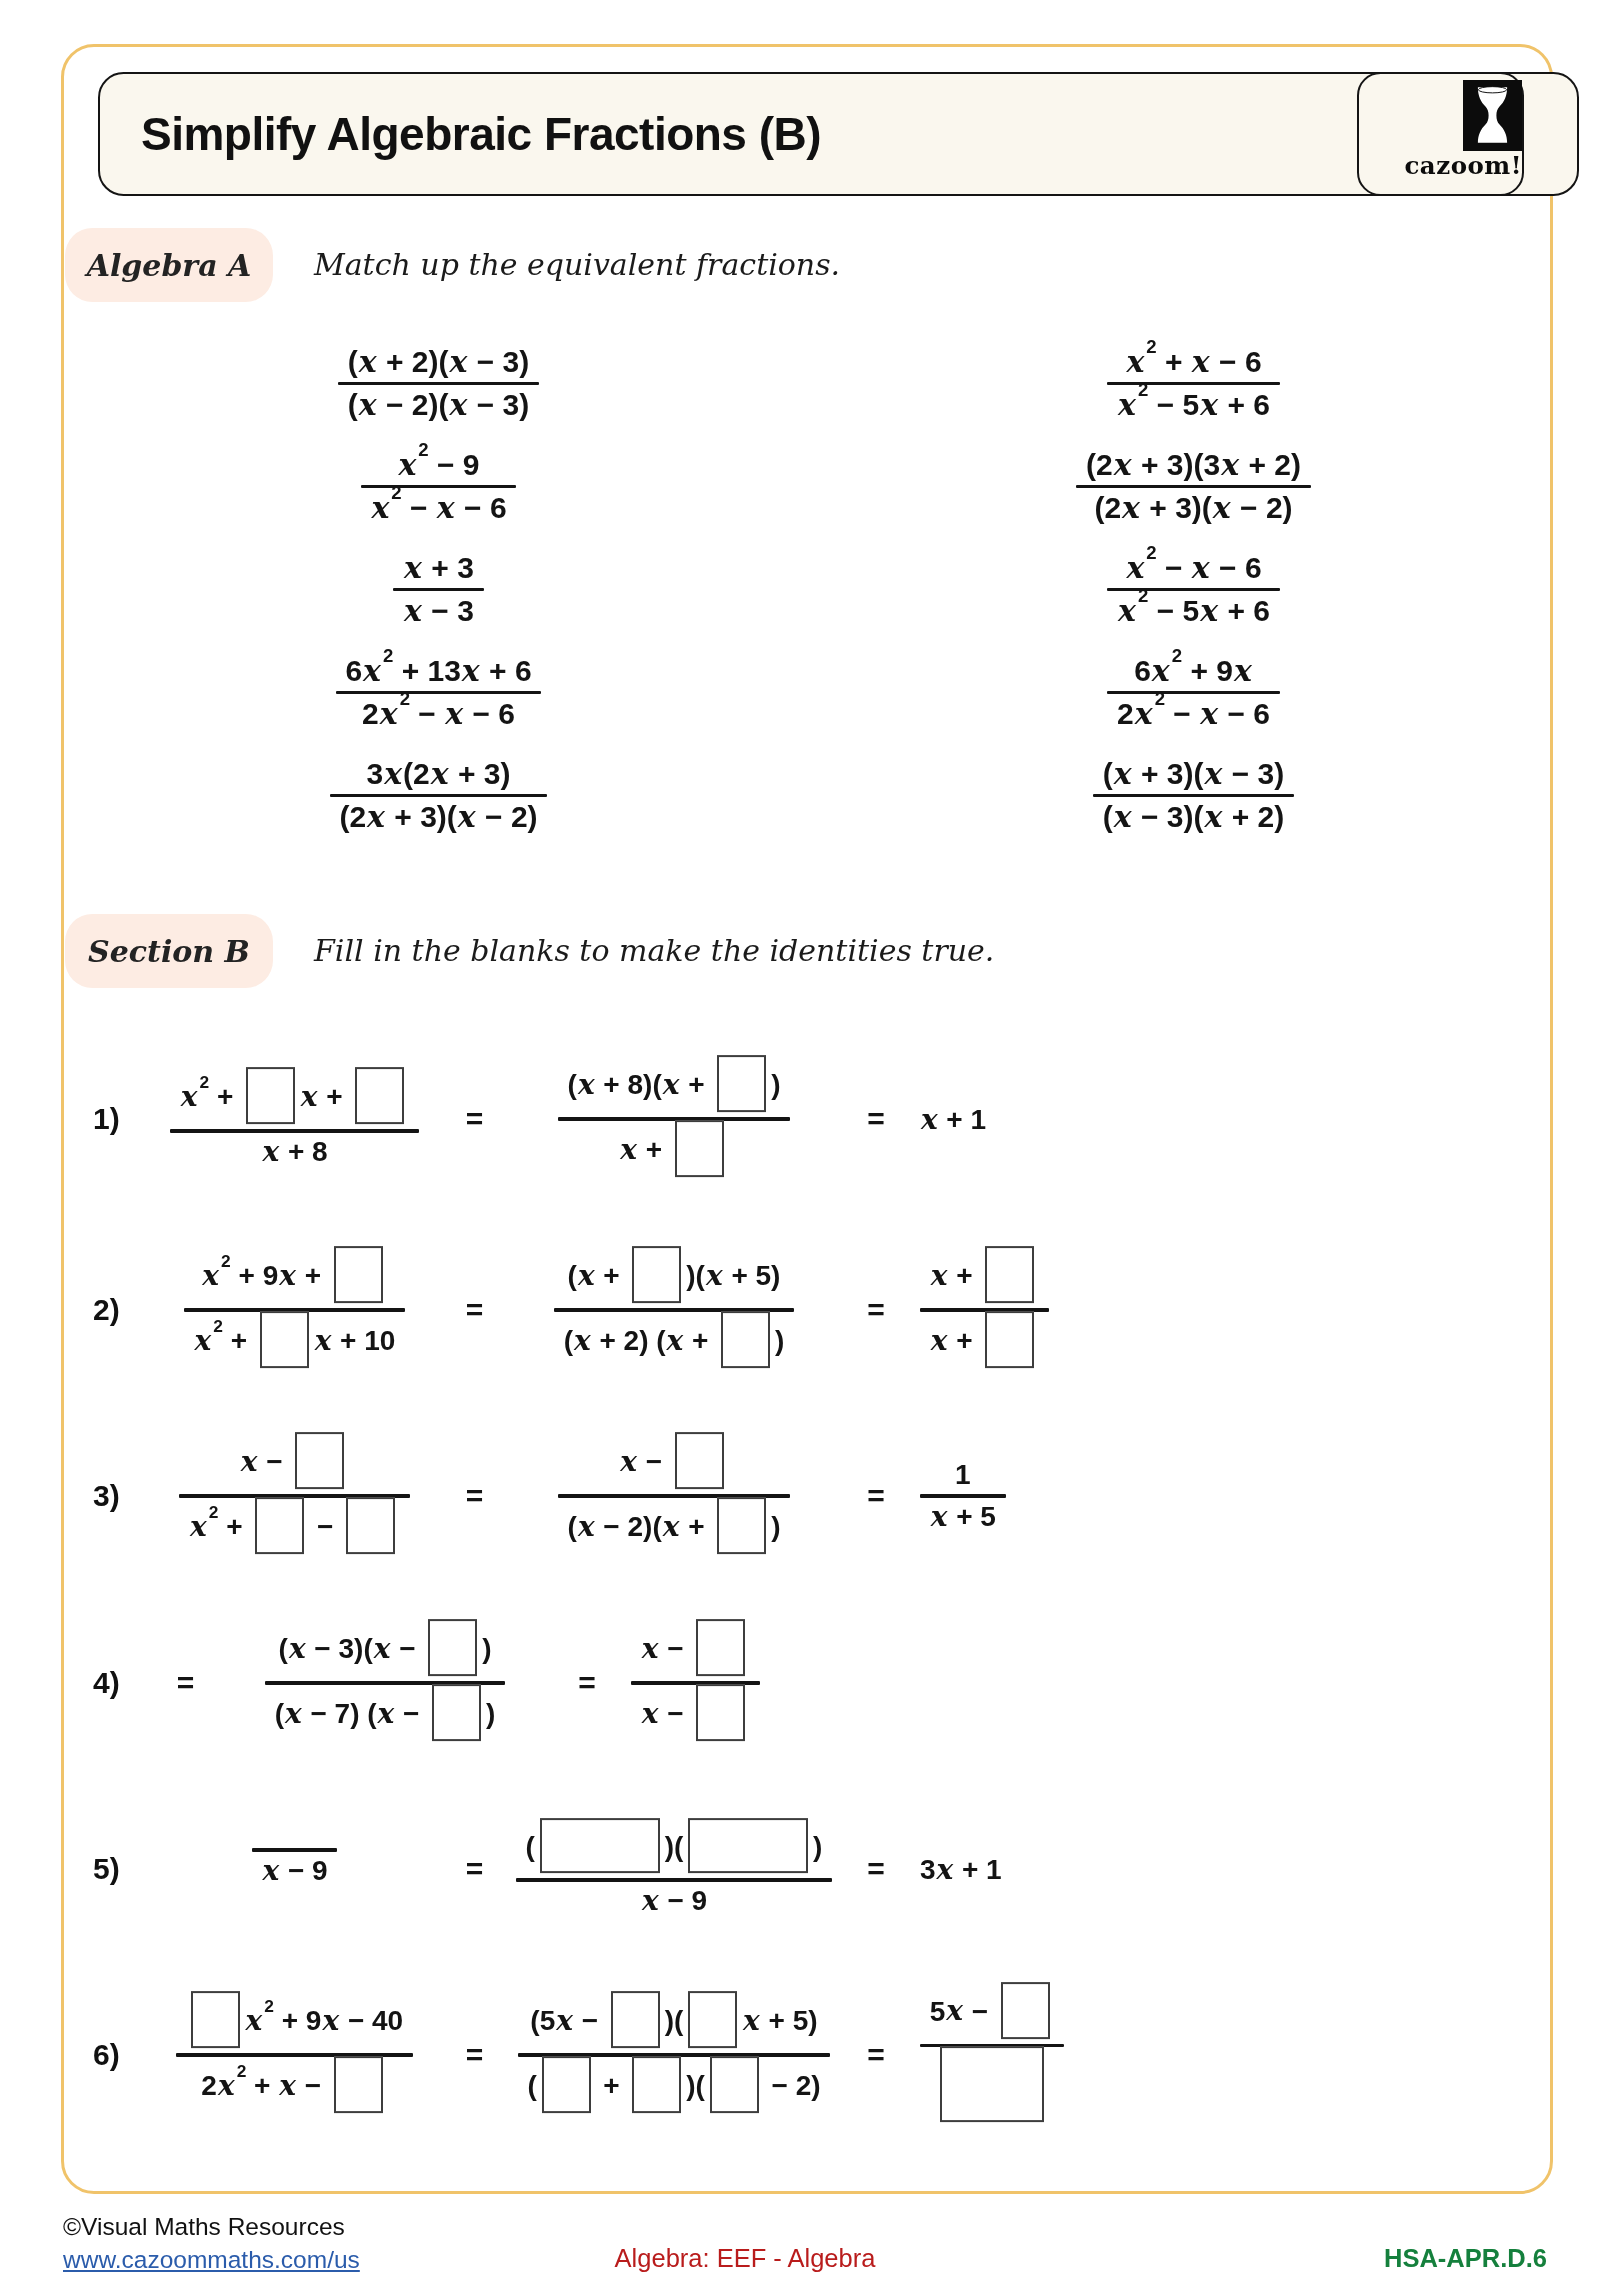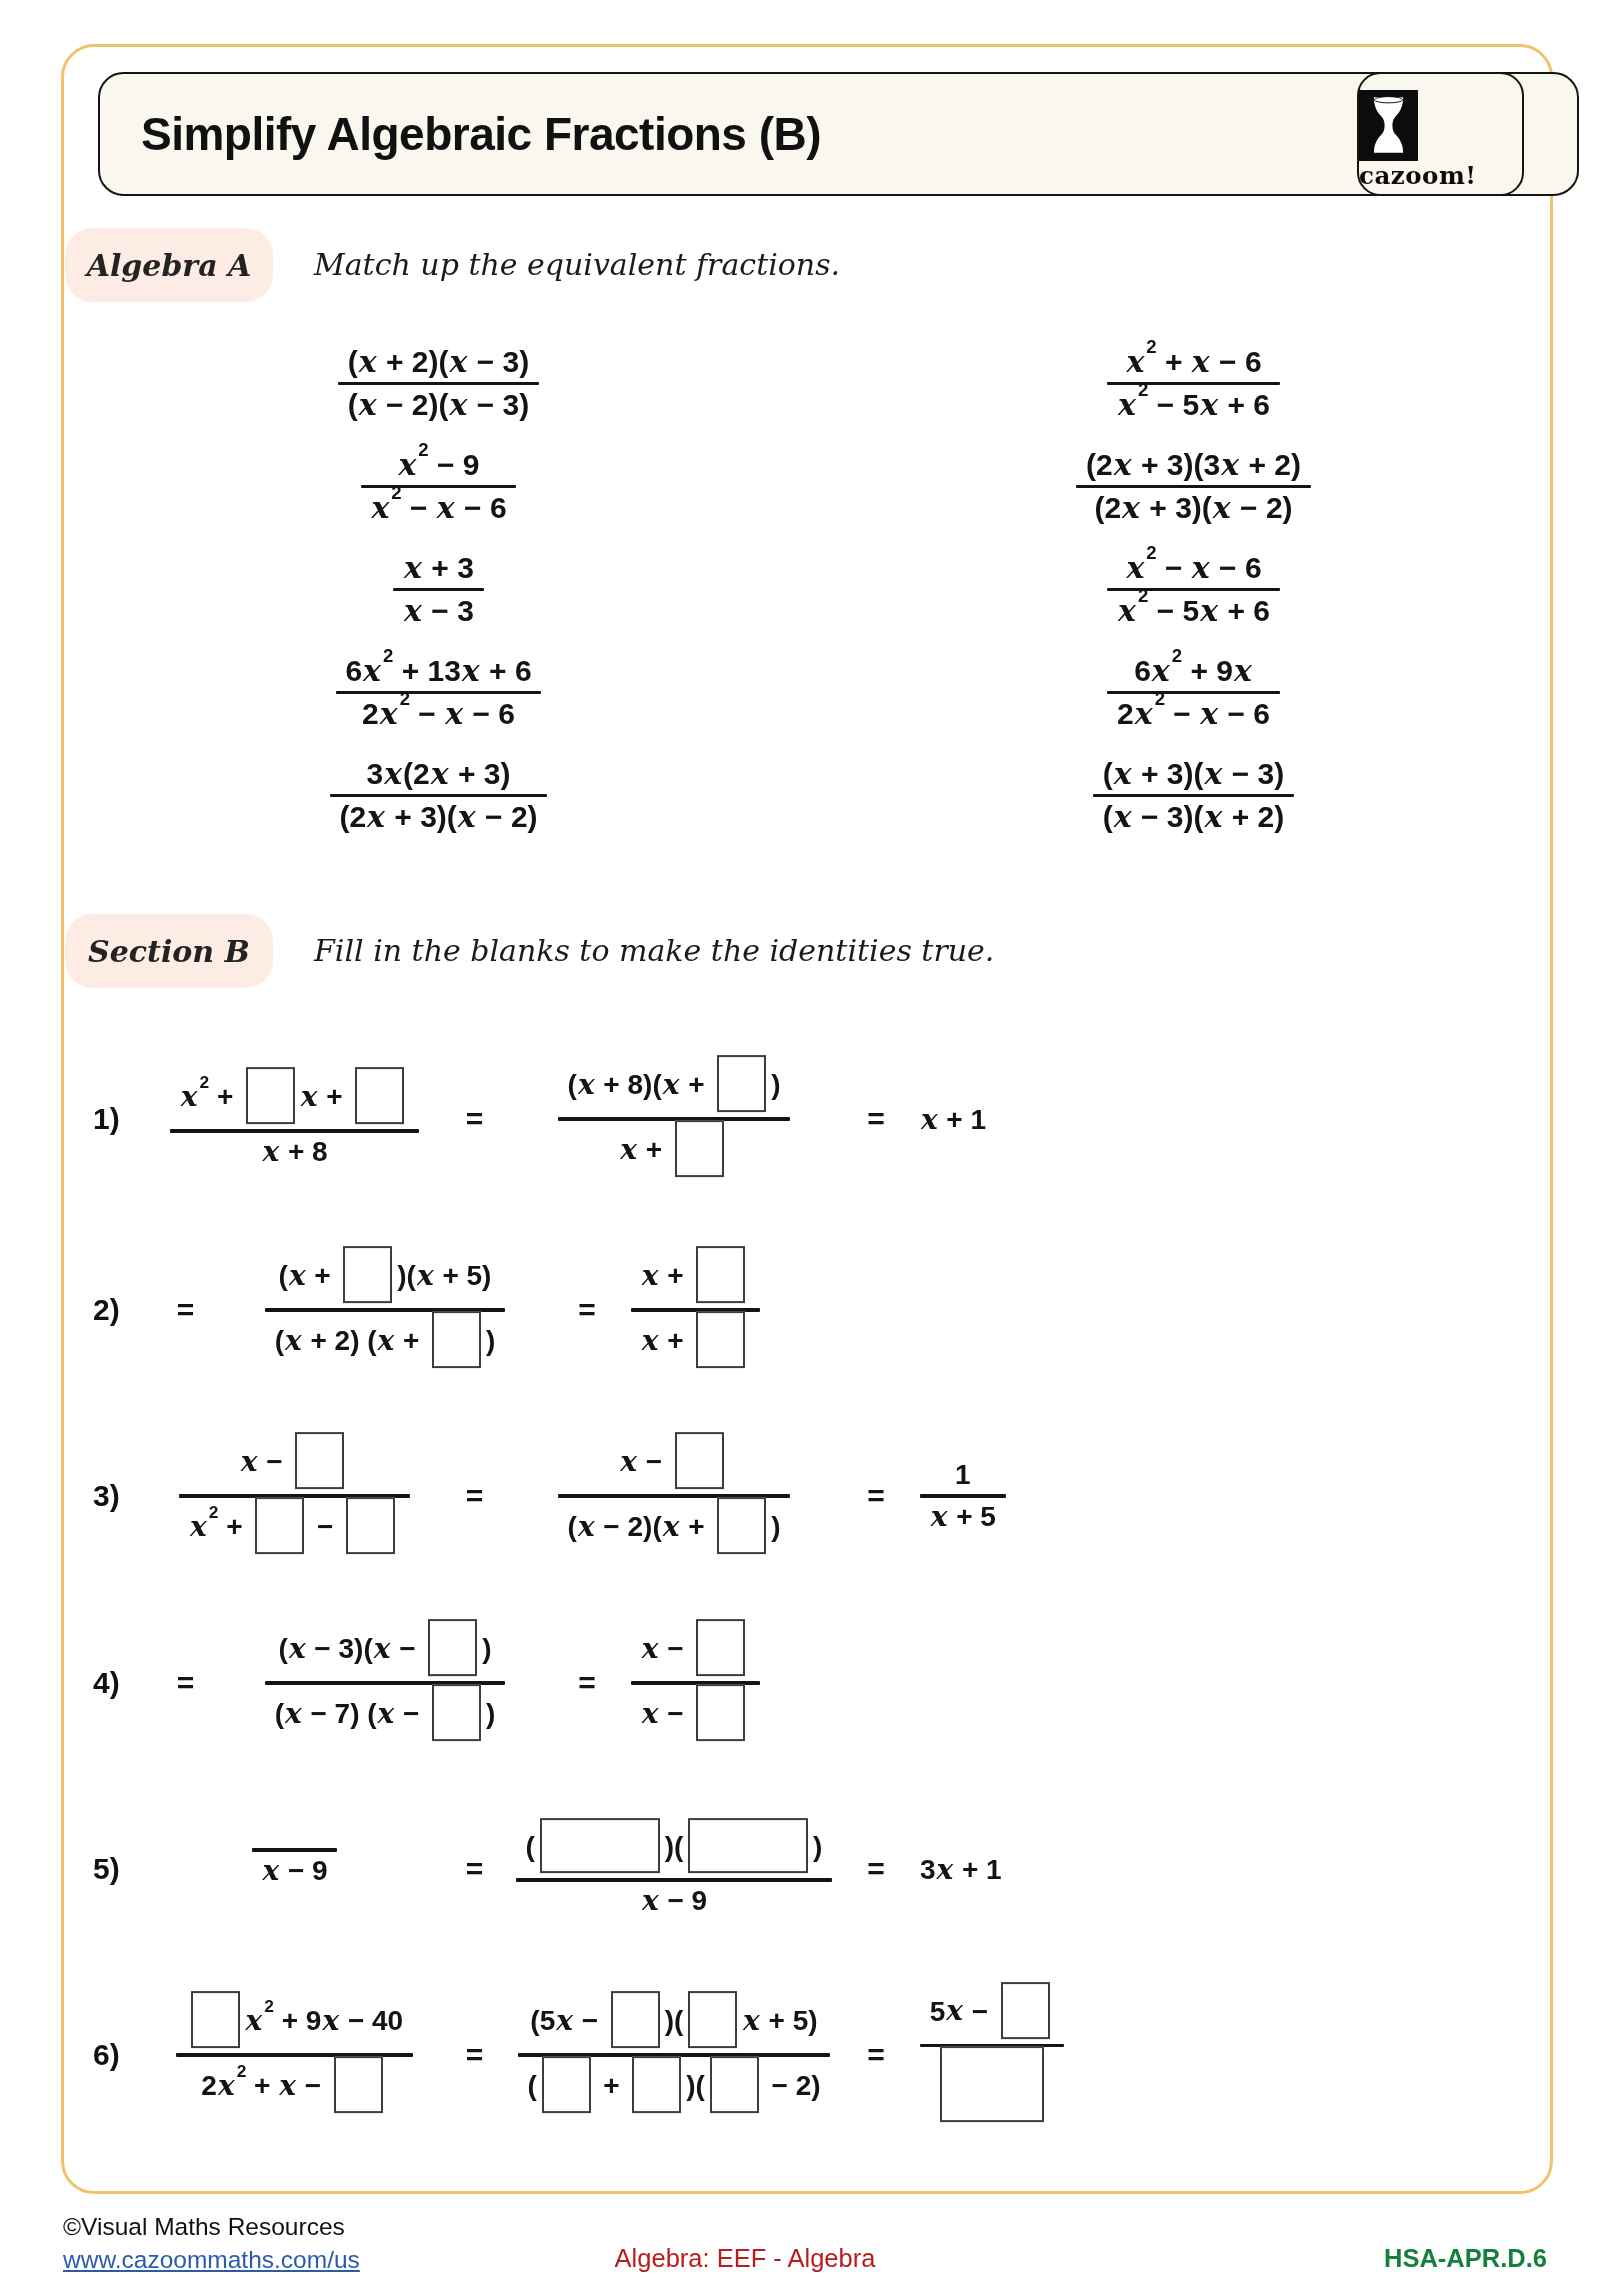--- a/index.html
+++ b/index.html
@@ -14,21 +14,21 @@
   
   .title-box{
     position:absolute;left:98px;top:72px;width:1481px;height:124px;
     background:var(--panel,#faf7ee);border:2.9px solid #141414;border-radius:25.5px;
     display:flex;align-items:center;padding-left:41px;box-sizing:border-box;
   }
   .title-box h1{margin:0;font-size:46px;font-weight:700;letter-spacing:-0.5px;color:#111;}
   .logo-box{
     position:absolute;left:1357px;top:72px;width:167px;height:124px;
     background:var(--panel,#faf7ee);border:2.9px solid #141414;border-radius:23.5px;
-    display:flex;flex-direction:column;align-items:flex-start;box-sizing:border-box;padding-top:16px;
+    display:flex;flex-direction:column;align-items:flex-end;box-sizing:border-box;padding-top:6px;
   }
   .logo-square{width:59px;height:71px;background:#0c0c0c;display:flex;align-items:center;justify-content:center;}
   .logo-text{font-family:"DejaVu Serif",serif;font-weight:700;font-size:24.5px;letter-spacing:0.5px;color:#0c0c0c;}
   
   .pill{
     position:absolute;left:65px;width:208px;height:74px;background:var(--pill,#fdece3);
     border-radius:27.4px;display:flex;align-items:center;justify-content:center;
     font-family:"DejaVu Serif",serif;font-style:italic;font-weight:700;font-size:30px;color:#232323;
   }
   #pillA{top:228px;} #pillB{top:914px;}
@@ -188,20 +188,27 @@
       </div>
       <div class="slot c4">
         <span class="eq">=</span>
       </div>
       <div class="slot c5">
         <span class="mtext"><span class="v">x</span> + 1</span>
       </div>
     </div>
     <div class="qrow" style="top: 1222px;">
       <div class="qnum">2)</div>
+      <div class="slot c1">
+        <div class="frac">
+          <div class="num"><span class="v">x</span><sup>2</sup> + 9<span class="v">x</span> + <span class="abox"></span></div>
+          <div class="bar"></div>
+          <div class="den"><span class="v">x</span><sup>2</sup> + <span class="abox"></span><span class="v">x</span> + 10</div>
+        </div>
+      </div>
       <div class="slot c2">
         <span class="eq">=</span>
       </div>
       <div class="slot c3">
         <div class="frac">
           <div class="num">(<span class="v">x</span> + <span class="abox"></span>)(<span class="v">x</span> + 5)</div>
           <div class="bar"></div>
           <div class="den">(<span class="v">x</span> + 2) (<span class="v">x</span> + <span class="abox"></span>)</div>
         </div>
       </div>

